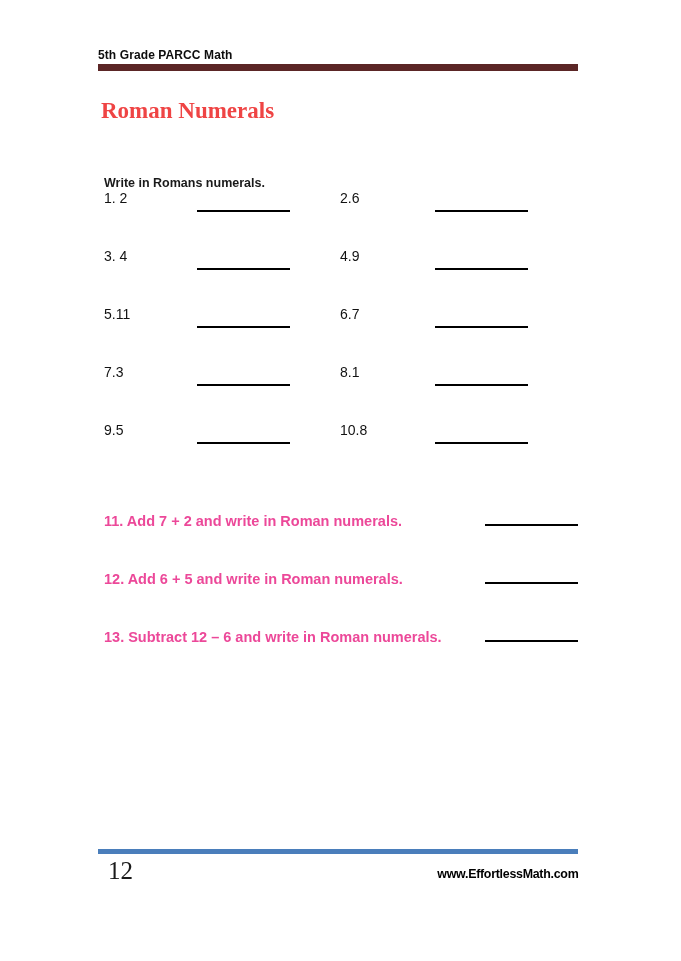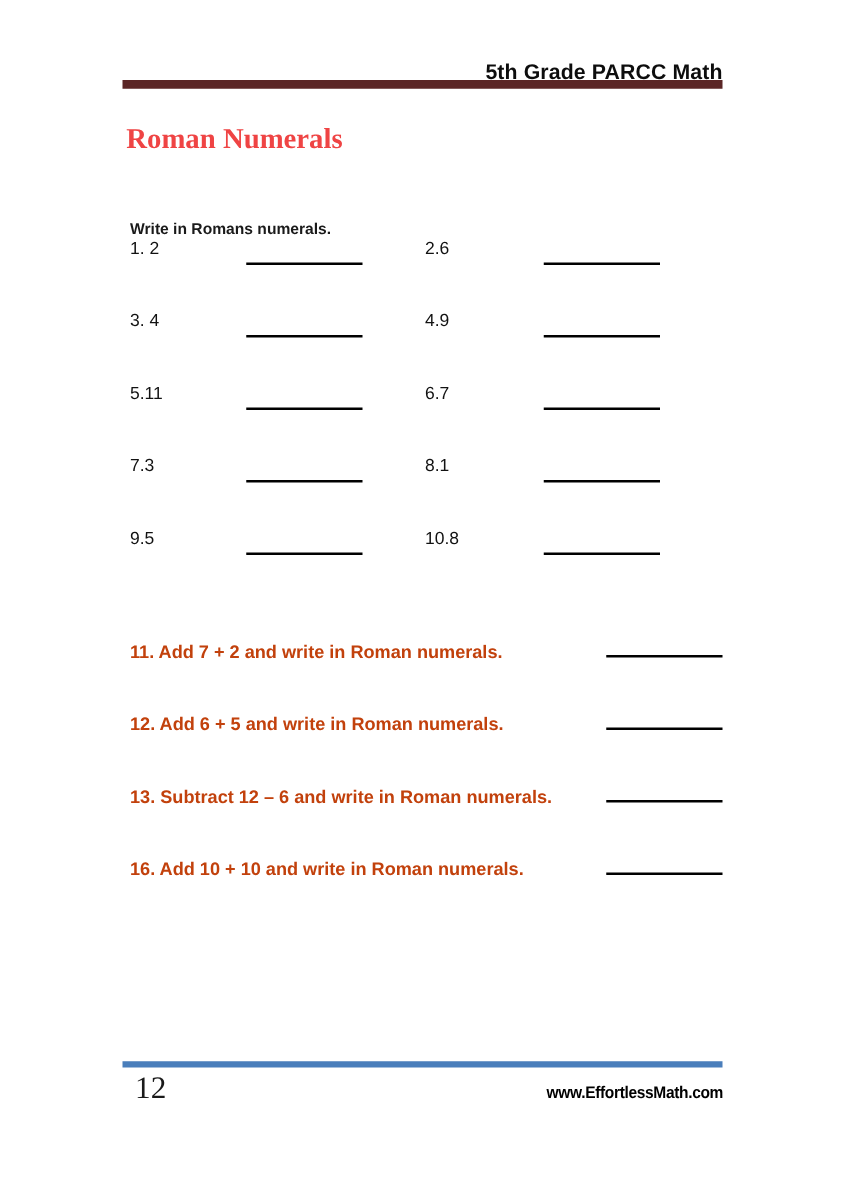--- a/index.html
+++ b/index.html
@@ -16,23 +16,23 @@
     font-family: "Liberation Sans", sans-serif;
     color: #000000;
   }
 
   
   .header-title {
     position: absolute;
     left: 98px;
     top: 48px;
     width: 480px;
-    text-align: right;
-    font-family: "Liberation Sans", sans-serif;
-    font-size: 17px;
+    text-align: left;
+    font-family: "Liberation Sans", sans-serif;
+    font-size: 12px;
     font-weight: bold;
     letter-spacing: 0.1px;
     color: #0d0d0d;
   }
   .header-rule {
     position: absolute;
     left: 98px;
     top: 64px;
     width: 480px;
     height: 7px;
@@ -114,21 +114,21 @@
     position: relative;
     height: 58px;
     display: flex;
     align-items: baseline;
     white-space: nowrap;
   }
   .word-text {
     font-family: "Liberation Sans", sans-serif;
     font-size: 14.5px;
     font-weight: bold;
-    color: #c2410c;
+    color: #ec4899;
   }
   .word-blank {
     flex: 0 0 auto;
     margin-left: auto;
     width: 93px;
     border-bottom: 2px solid #000;
     height: 14px;
   }
 
   
@@ -255,24 +255,20 @@
       <span class="word-blank"></span>
     </div>
 
     <div class="word-row">
       <span class="word-text">13. Subtract 12 – 6  and write in Roman numerals.</span>
       <span class="word-blank"></span>
     </div>
 
 
 
-    <div class="word-row">
-      <span class="word-text">16. Add 10 + 10 and write in Roman numerals.</span>
-      <span class="word-blank"></span>
-    </div>
 
   </div>
 
   <div class="footer-rule"></div>
   <div class="page-number">12</div>
   <div class="site-url">www.EffortlessMath.com</div>
 
 </div>
 
 </body></html>

